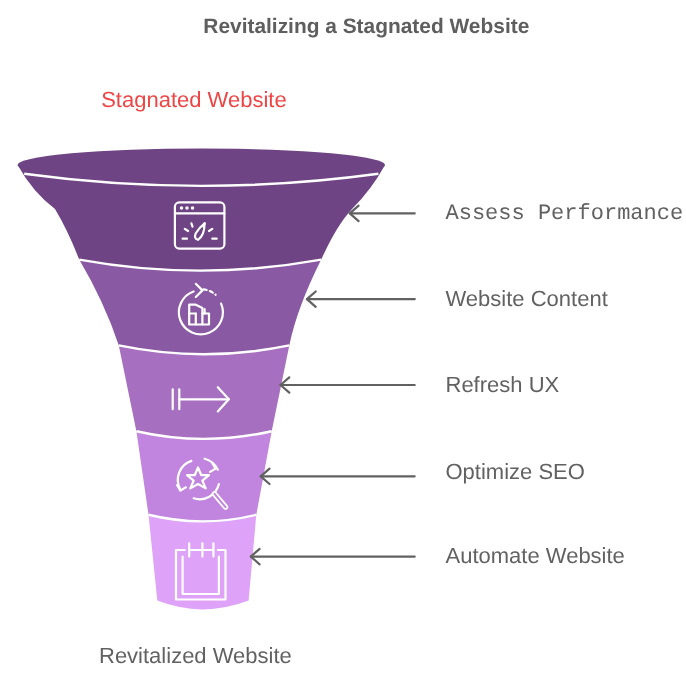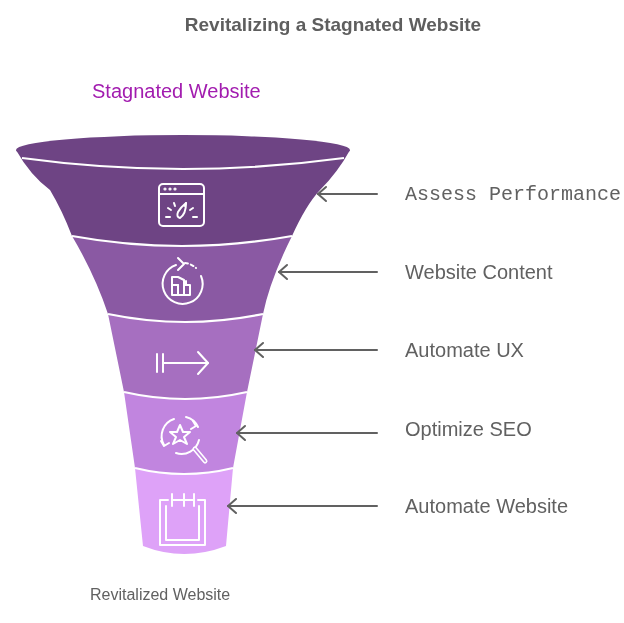--- a/index.html
+++ b/index.html
@@ -1,21 +1,21 @@
 <!DOCTYPE html>
 <html><head>
 <meta charset="utf-8">
 <style>
   html, body { margin: 0; padding: 0; background: #ffffff; }
   body { width: 624px; height: 623px; position: relative; overflow: hidden;
          font-family: "Liberation Sans", sans-serif; color: #616161; }
   .title { position: absolute; left: 0; width: 582px; top: 14px; text-align: center;
            font-size: 19px; font-weight: bold; color: #5e5e5e; padding-left: 84px; box-sizing: border-box; }
-  .top-label { position: absolute; left: 92px; top: 80px; font-size: 20px; color: #a21caf; }
-  .bottom-label { position: absolute; left: 90px; top: 586px; font-size: 16px; color: #616161; }
+  .top-label { position: absolute; left: 92px; top: 80px; font-size: 20px; color: #ef4444; }
+  .bottom-label { position: absolute; left: 90px; top: 586px; font-size: 20px; color: #616161; }
   .step-label { position: absolute; left: 405px; font-size: 20px; color: #616161; white-space: nowrap; }
   svg.funnel { position: absolute; left: 0; top: 0; }
 </style>
 </head>
 <body>
 
 <div class="title">Revitalizing a Stagnated Website</div>
 <div class="top-label">Stagnated Website</div>
 <div class="bottom-label">Revitalized Website</div>
 
@@ -115,15 +115,15 @@
     </g>
     <g>
       <line x1="228" y1="506" x2="377" y2="506"></line>
       <polyline points="236,499 228,506 236,513"></polyline>
     </g>
   </g>
 </svg>
 
 <div class="step-label" style="top:183px;font-family:Liberation Mono, monospace;">Assess Performance</div>
 <div class="step-label" style="top:261px;">Website Content</div>
-<div class="step-label" style="top:339px;">Automate UX</div>
+<div class="step-label" style="top:339px;">Refresh UX</div>
 <div class="step-label" style="top:418px;">Optimize SEO</div>
 <div class="step-label" style="top:495px;">Automate Website</div>
 
 </body></html>

